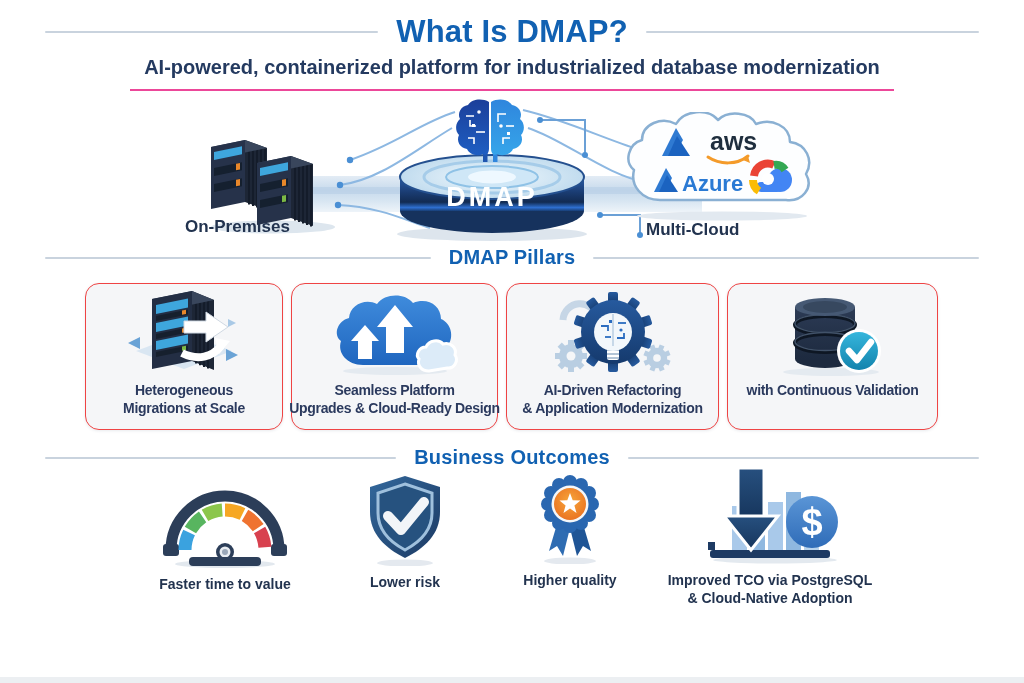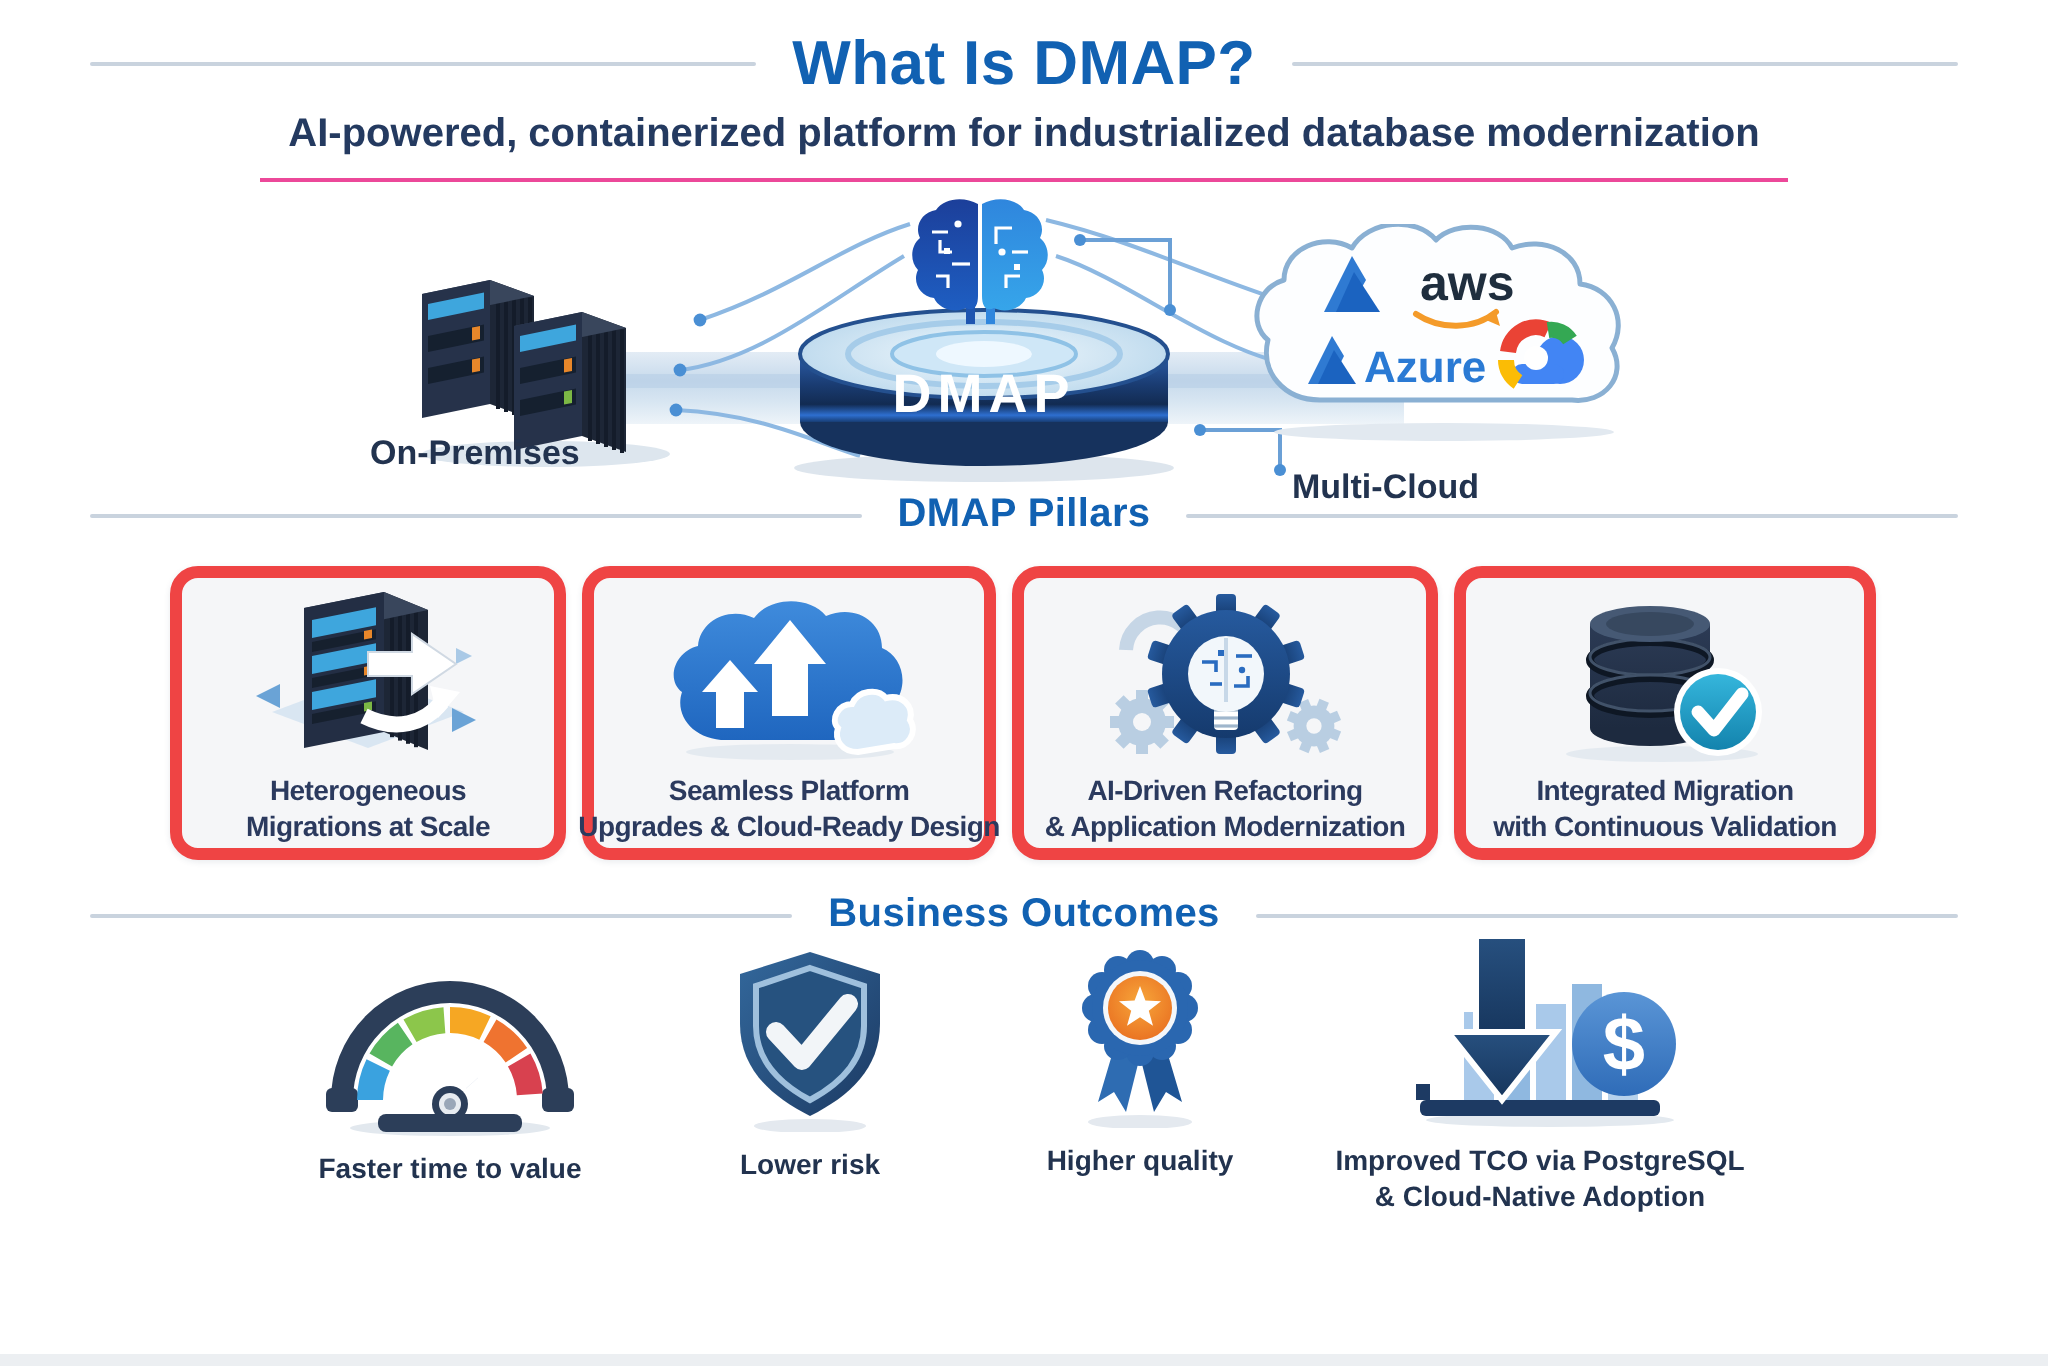--- a/index.html
+++ b/index.html
@@ -14,21 +14,21 @@
   .subtitle{display:inline-block;font-size:20px;font-weight:700;color:#243a60;
             padding:0 14px 10px 14px;border-bottom:2px solid #ec4899;}
   
   .band{position:absolute;left:298px;top:176px;width:404px;height:36px;
         background:linear-gradient(180deg,#e3ecf5 0%,#c7daec 40%,#d8e6f2 70%,#eef4f9 100%);}
   .band .strip{position:absolute;left:0;right:0;top:11px;height:7px;background:#b9d0e6;opacity:.65;}
   .abs{position:absolute;}
   .flow-label{position:absolute;text-align:left;font-size:17px;font-weight:700;color:#22334f;}
   
   .cards{position:absolute;top:283px;left:85px;display:flex;gap:8px;}
-  .card{height:147px;background:#f5f6f8;border:6px solid #ef4444;border-radius:14px;
+  .card{height:147px;background:#f5f6f8;border:1px solid #ef4444;border-radius:14px;
         box-shadow:0 1px 3px rgba(40,60,90,.10);display:flex;flex-direction:column;
         align-items:center;box-sizing:border-box;padding-top:6px;}
   .card-icon{height:88px;display:flex;align-items:center;justify-content:center;}
   .card-label{margin-top:3px;font-size:14px;font-weight:700;color:#2b3a5e;text-align:center;
               line-height:1.32;letter-spacing:-.3px;}
   .card-label span{display:block;white-space:nowrap;}
   
   .out-col{position:absolute;display:flex;flex-direction:column;align-items:center;}
   .out-icon{height:86px;display:flex;align-items:flex-end;justify-content:center;}
   .out-label{margin-top:7px;font-size:14px;font-weight:700;color:#22334f;text-align:center;
@@ -199,21 +199,21 @@
     <g>
       <circle cx="158" cy="68" r="12" fill="#4285f4"></circle>
       <rect x="134" y="70" width="26" height="10" rx="5" fill="#4285f4"></rect>
       <path d="M132,64 A14,14 0 0 1 152,53" stroke="#ea4335" stroke-width="8" fill="none"></path>
       <path d="M152,53 A11,11 0 0 1 163,58" stroke="#34a853" stroke-width="8" fill="none"></path>
       <path d="M131,68 A13,13 0 0 0 137,79" stroke="#fbbc05" stroke-width="8" fill="none"></path>
       <circle cx="146" cy="67" r="6" fill="#ffffff"></circle>
       <polygon points="146,61 152,67 146,67" fill="#ffffff"></polygon>
     </g>
   </svg>
-  <div class="flow-label" style="left:646px;top:220px;width:160px;margin-top:14px;">Multi-Cloud</div>
+  <div class="flow-label" style="left:646px;top:220px;width:160px;">Multi-Cloud</div>
 
   <div class="sec-row" style="top:246px;">
     <div class="hline"></div>
     <div class="sec-title">DMAP Pillars</div>
     <div class="hline"></div>
   </div>
 
   <div class="cards">
 
     <div class="card" style="width:198px;">
@@ -372,21 +372,20 @@
           <ellipse cx="52" cy="52" rx="30" ry="9" fill="none" stroke="#0e1724" stroke-width="4"></ellipse>
           <ellipse cx="52" cy="50.5" rx="30" ry="9" fill="none" stroke="#415269" stroke-width="1.5"></ellipse>
           <ellipse cx="52" cy="16" rx="30" ry="9" fill="#465974"></ellipse>
           <ellipse cx="52" cy="16" rx="22" ry="6" fill="#37485f"></ellipse>
           <circle cx="86" cy="60" r="22" fill="#ffffff"></circle>
           <circle cx="86" cy="60" r="19" fill="url(#chk)"></circle>
           <path d="M76,60 L84,69 L98,51" stroke="#ffffff" stroke-width="6.5" fill="none" stroke-linecap="round" stroke-linejoin="round"></path>
         </svg>
       </div>
       <div class="card-label">
-        <span>Integrated Migration</span>
           <span>with Continuous Validation</span>
       </div>
     </div>
   </div>
 
   <div class="sec-row" style="top:446px;">
     <div class="hline"></div>
     <div class="sec-title">Business Outcomes</div>
     <div class="hline"></div>
   </div>

